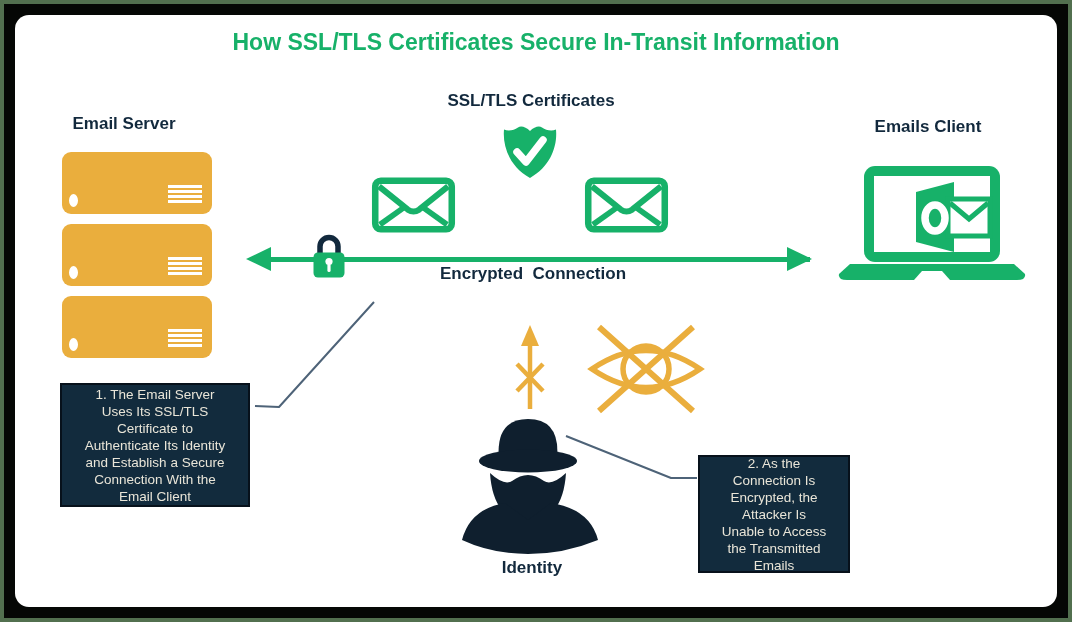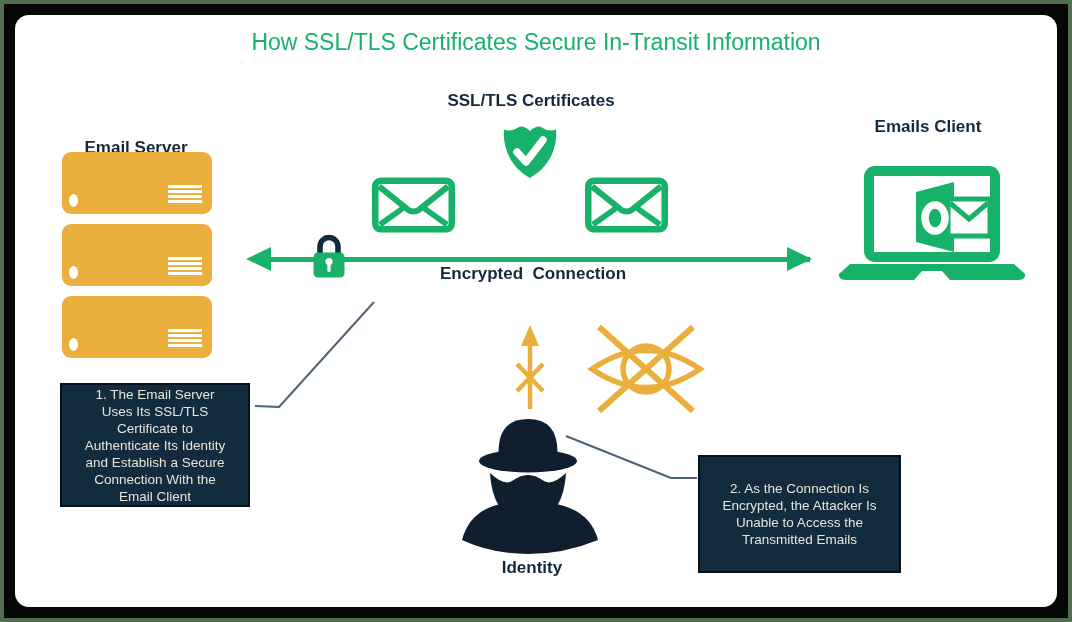--- a/index.html
+++ b/index.html
@@ -14,24 +14,24 @@
     font-family:"Liberation Sans", sans-serif; overflow:hidden;
   }
   .frame-black{position:absolute; inset:4px; background:var(--frame-black);}
   .frame-white{position:absolute; inset:15px; background:var(--canvas); border-radius:14px;}
   .content{position:absolute; inset:0;}
 
   .abs{position:absolute;}
   .lbl{position:absolute; font-weight:bold; color:var(--navy); text-align:center; font-size:17px;}
 
   .title{position:absolute; top:29px; left:0; width:1072px; text-align:center;
-         font-weight:normal; font-size:23px; color:var(--green);}
+         font-weight:bold; font-size:23px; color:var(--green);}
 
   #label-ssl{left:381px; top:91px;  width:300px;}
-  #label-server{left:36px;  top:114px; width:200px;margin-top:24px;}
+  #label-server{left:24px;  top:114px; width:200px;}
   #label-client{left:828px; top:117px; width:200px;}
   #label-encrypted{left:383px; top:264px; width:300px; white-space:pre;}
   #label-attacker{left:432px; top:558px; width:200px;}
 
   
   .server-stack{left:62px; top:152px; width:150px;}
   .server-unit{position:relative; width:150px; height:62px; background:var(--yellow);
                border-radius:9px; margin-bottom:10px;}
   .server-dot{position:absolute; left:7px; top:42px; width:9px; height:13px;
               border-radius:50%; background:#fff;}
@@ -46,21 +46,21 @@
   .head-right{left:787px; top:247px; width:0; height:0;
               border-top:12.5px solid transparent; border-bottom:12.5px solid transparent;
               border-left:25px solid var(--green);}
 
   
   .callout{position:absolute; background:var(--callout-bg); border:2px solid #07111B;
            color:var(--callout-text); font-size:13.5px; line-height:17px;
            display:flex; align-items:center; justify-content:center;
            text-align:center; padding:4px 20px;}
   #callout-1{left:60px;  top:383px; width:190px; height:124px;}
-  #callout-2{left:698px; top:455px; width:203px; height:118px;}
+  #callout-2{left:698px; top:455px; width:152px; height:118px;}
 
   svg{display:block; overflow:visible;}
   .fg{fill:var(--green);}           .fw{fill:#fff;}
   .fy{fill:var(--yellow);}          .fn{fill:var(--figure);}
   .sg{stroke:var(--green); fill:none;}
   .sw{stroke:#fff; fill:none;}
   .sy{stroke:var(--yellow); fill:none;}
   .snv{stroke:var(--navy); fill:none;}
   .swg{stroke:var(--green); fill:#fff;}
   .scl{stroke:var(--callout-line); fill:none;}

